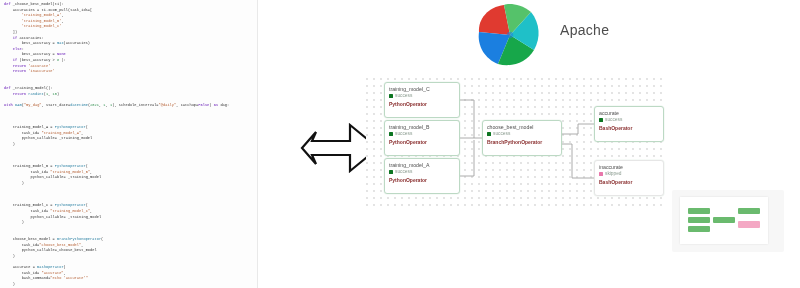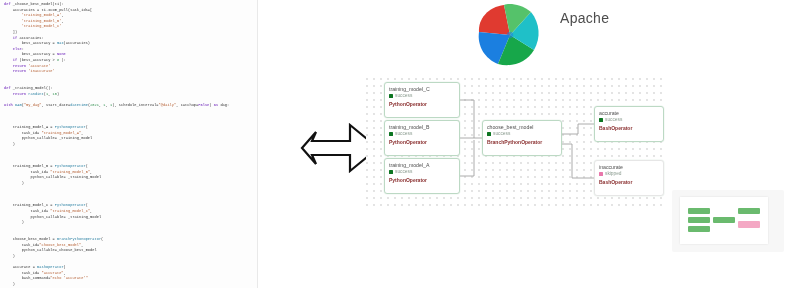--- a/index.html
+++ b/index.html
@@ -31,21 +31,21 @@
   
   .arrow-wrap{position:absolute;left:300px;top:120px;width:80px;height:56px;}
 
   
   .logo-wrap{position:absolute;left:462px;top:2px;width:212px;height:66px;}
   .logo-text{
     position:absolute;left:98px;top:4px;width:120px;height:60px;
     color:#4b4b4b;
   }
   .logo-apache{
-    position:absolute;left:0;top:4px;font-size:14px;letter-spacing:0.3px;
+    position:absolute;left:0;top:16px;font-size:14px;letter-spacing:0.3px;
     color:#4d4d4d;font-family:"Liberation Sans",sans-serif;
   }
   .logo-airflow{
     position:absolute;left:-1px;top:16px;font-size:32px;line-height:34px;
     color:#4d4d4d;font-family:"Liberation Sans",sans-serif;letter-spacing:-0.5px;
   }
 
   
   .graph{
     position:absolute;left:366px;top:78px;width:300px;height:132px;

